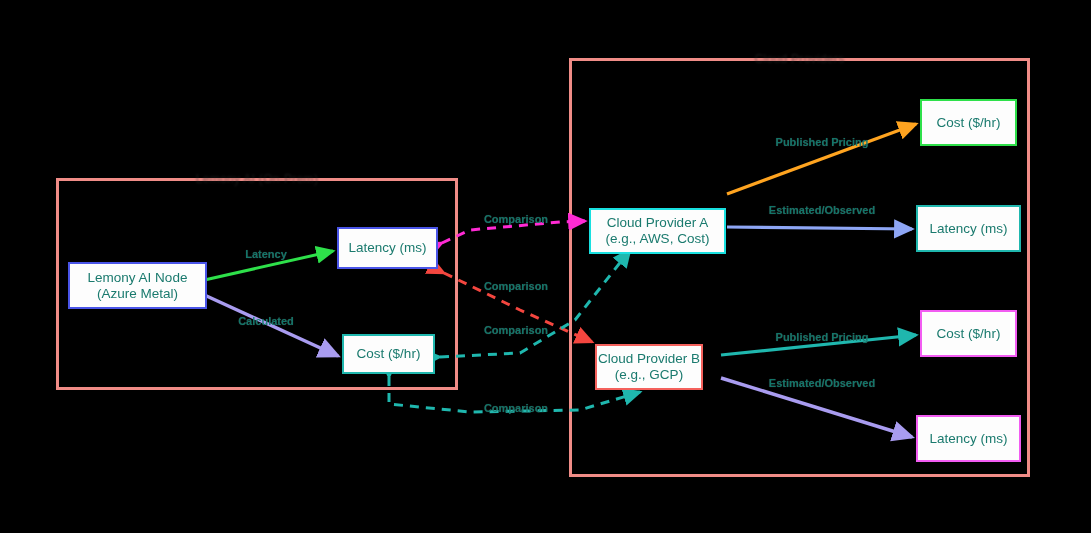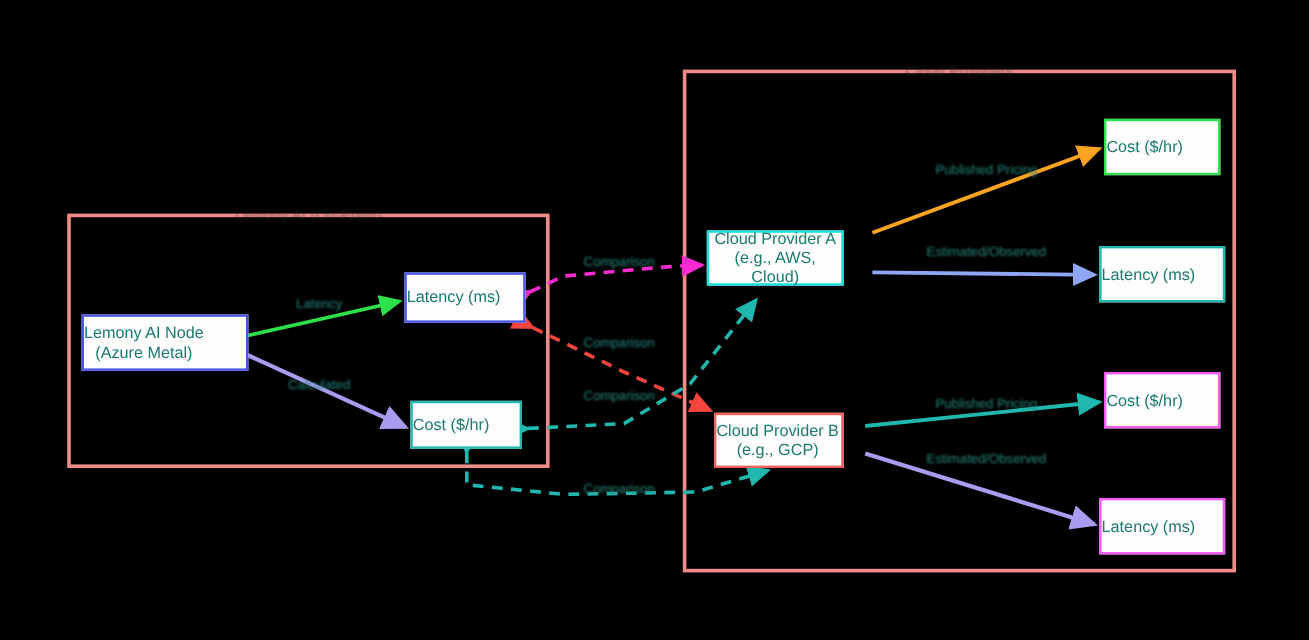--- a/index.html
+++ b/index.html
@@ -9,36 +9,36 @@
   svg.layer{position:absolute;left:0;top:0;width:1091px;height:533px;overflow:visible;}
 
   
   .cluster{position:absolute;border:3px solid #f08c87;background:transparent;box-sizing:border-box;}
   .cluster-title{position:absolute;left:0;right:0;top:-9px;text-align:center;
                  font-size:12px;color:#2e2e2e;letter-spacing:.3px;
                  filter:blur(1.1px);opacity:.55;pointer-events:none;white-space:nowrap;}
 
   
   .node{position:absolute;box-sizing:border-box;background:#fdfdfd;
-        display:flex;align-items:center;text-align:center;
+        display:flex;align-items:center;justify-content:center;text-align:center;
         color:#1a7a6e;font-size:13.5px;line-height:1.18;border-width:2px;border-style:solid;}
   .node .l2{display:block;}
 
   .b-blue{border-color:#4a55e8;}
   .b-cyan{border-color:#19e0e0;}
   .b-teal{border-color:#1fb7ae;}
   .b-green{border-color:#2ee04a;}
   .b-salmon{border-color:#f4615c;}
   .b-magenta{border-color:#f25cf2;}
 
   
   .elabel{position:absolute;font-size:11px;color:#157f72;white-space:nowrap;
           transform:translate(-50%,-50%);pointer-events:none;
           text-shadow:0 0 1px rgba(255,255,255,.25);
-          filter:blur(.75px);opacity:.92;font-weight:400;}
+          filter:blur(.75px);opacity:.92;font-weight:700;}
 </style>
 </head>
 <body>
 
 <div id="stage" style="background: rgb(0, 0, 0);">
 
   <div class="cluster" id="cl-lemony" style="left: 56px; top: 178px; width: 402px; height: 212px; border-color: rgb(240, 140, 135);">
     <div class="cluster-title">Lemony AI (On-Prem)</div>
   </div>
   <div class="cluster" id="cl-cloud" style="left: 569px; top: 58px; width: 461px; height: 419px; border-color: rgb(240, 140, 135);">
@@ -105,23 +105,23 @@
   <div class="node b-blue" id="nd-0" style="left: 68px; top: 262px; width: 139px; height: 47px; border-color: rgb(74, 85, 232); color: rgb(26, 122, 110);">
     <span><span>Lemony AI Node</span><br>
           <span class="l2">(Azure Metal)</span></span>
   </div>
   <div class="node b-blue" id="nd-1" style="left: 337px; top: 227px; width: 101px; height: 42px; border-color: rgb(74, 85, 232); color: rgb(26, 122, 110);">
     <span>Latency (ms)</span>
   </div>
   <div class="node b-teal" id="nd-2" style="left: 342px; top: 334px; width: 93px; height: 40px; border-color: rgb(31, 183, 174); color: rgb(26, 122, 110);">
     <span>Cost ($/hr)</span>
   </div>
-  <div class="node b-cyan" id="nd-3" style="left: 589px; top: 192px; width: 114px; height: 46px; border-color: rgb(25, 224, 224); color: rgb(26, 122, 110);">
+  <div class="node b-cyan" id="nd-3" style="left: 589px; top: 208px; width: 137px; height: 46px; border-color: rgb(25, 224, 224); color: rgb(26, 122, 110);">
     <span><span>Cloud Provider A</span><br>
-          <span class="l2">(e.g., AWS, Cloud)</span></span>
+          <span class="l2">(e.g., AWS, Cost)</span></span>
   </div>
   <div class="node b-salmon" id="nd-4" style="left: 595px; top: 344px; width: 108px; height: 46px; border-color: rgb(244, 97, 92); color: rgb(26, 122, 110);">
     <span><span>Cloud Provider B</span><br>
           <span class="l2">(e.g., GCP)</span></span>
   </div>
   <div class="node b-green" id="nd-5" style="left: 920px; top: 99px; width: 97px; height: 47px; border-color: rgb(46, 224, 74); color: rgb(26, 122, 110);">
     <span>Cost ($/hr)</span>
   </div>
   <div class="node b-teal" id="nd-6" style="left: 916px; top: 205px; width: 105px; height: 47px; border-color: rgb(31, 183, 174); color: rgb(26, 122, 110);">
     <span>Latency (ms)</span>

